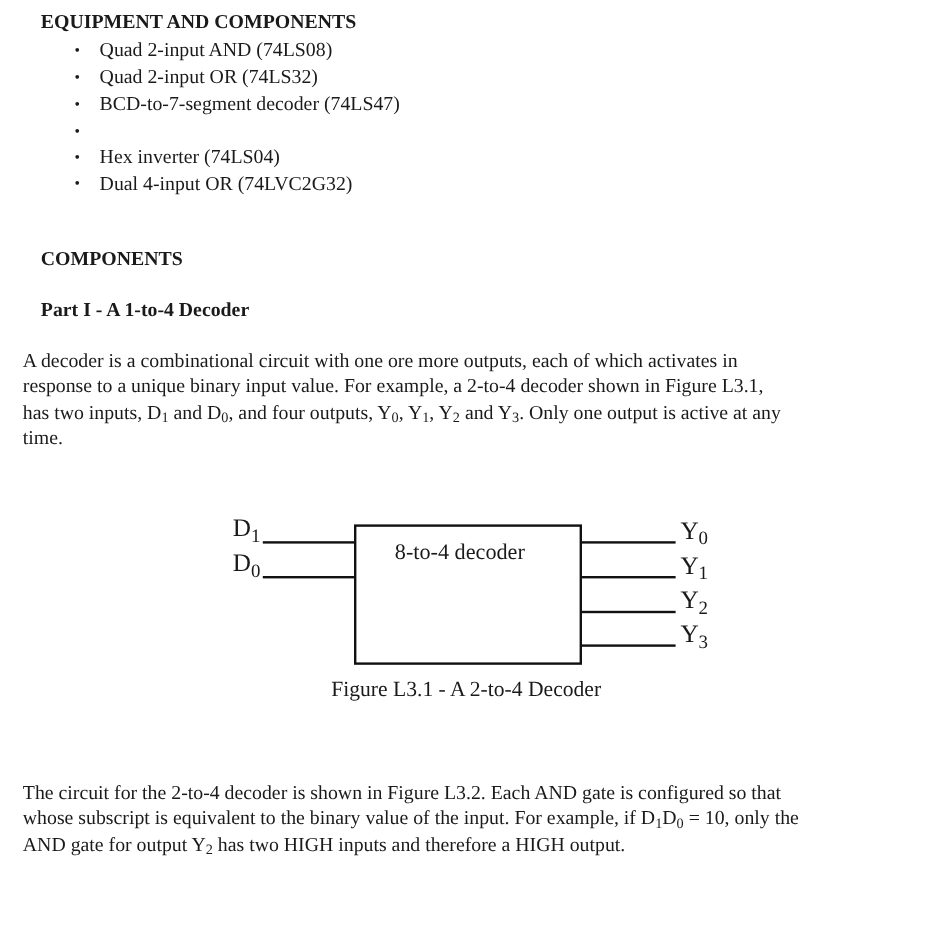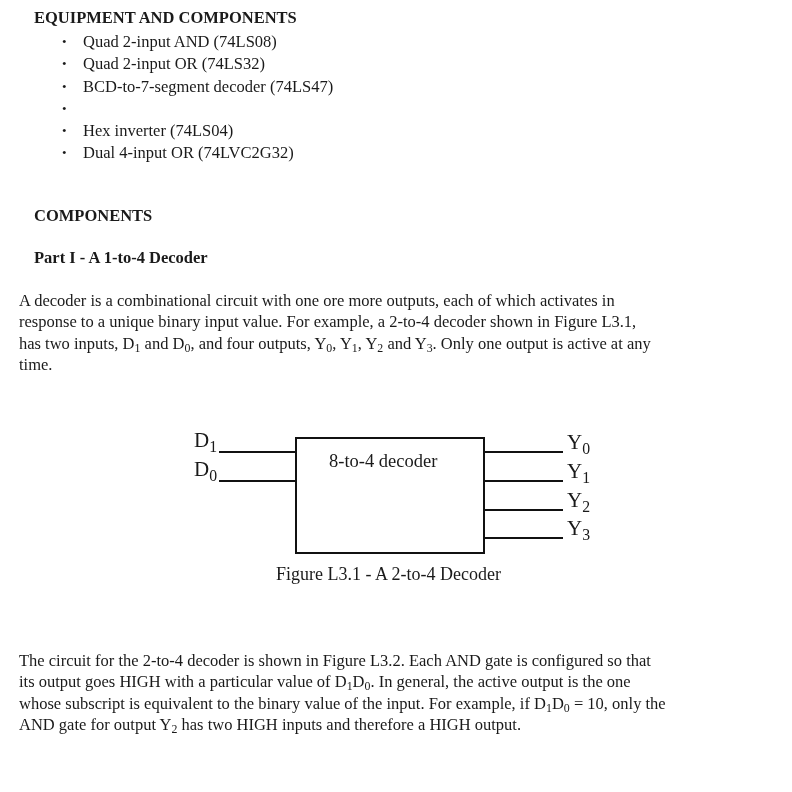--- a/index.html
+++ b/index.html
@@ -62,16 +62,15 @@
   <div class="wire" style="left:484px; top:509px; width:79px;"></div>
   <div class="sig" style="left:567px; top:491px;"><span>Y</span><sub>2</sub></div>
   <div class="wire" style="left:484px; top:537px; width:79px;"></div>
   <div class="sig" style="left:567px; top:519px;"><span>Y</span><sub>3</sub></div>
 
   <div class="caption">Figure L3.1 - A 2-to-4 Decoder</div>
 </div>
 
 <div class="para" style="top:650px;">
   <span class="line">The circuit for the 2-to-4 decoder is shown in Figure L3.2.  Each AND gate is configured so that</span>
-  <span class="line"><span>its output goes HIGH with a particular value of D</span><sub>1</sub><span>D</span><sub>0</sub><span>.  In general, the active output is the one</span></span>
   <span class="line"><span>whose subscript is equivalent to the binary value of the input.  For example, if D</span><sub>1</sub><span>D</span><sub>0</sub><span> = 10, only the</span></span>
   <span class="line"><span>AND gate for output Y</span><sub>2</sub><span> has two HIGH inputs and therefore a HIGH output.</span></span>
 </div>
 
 </body></html>

